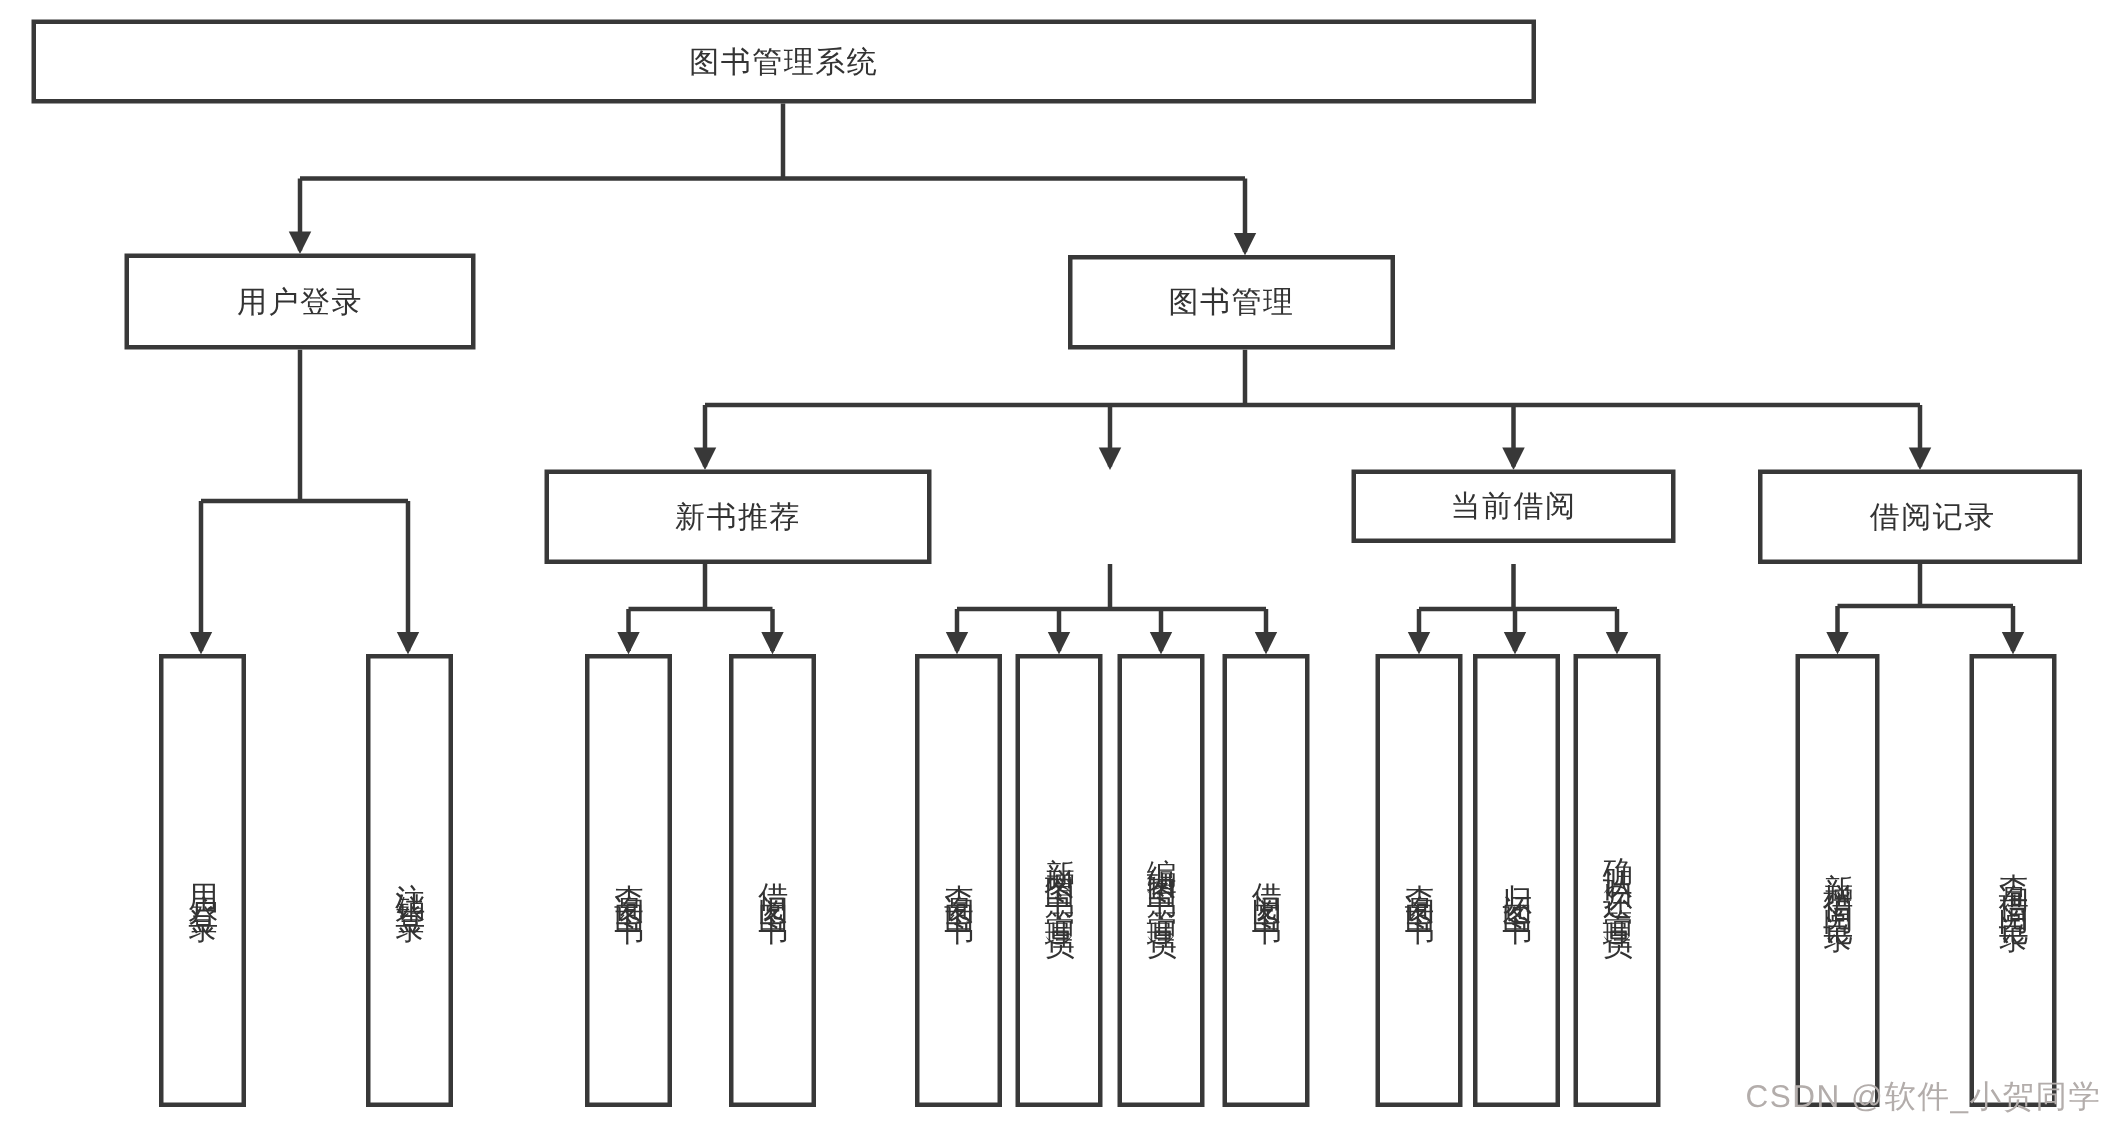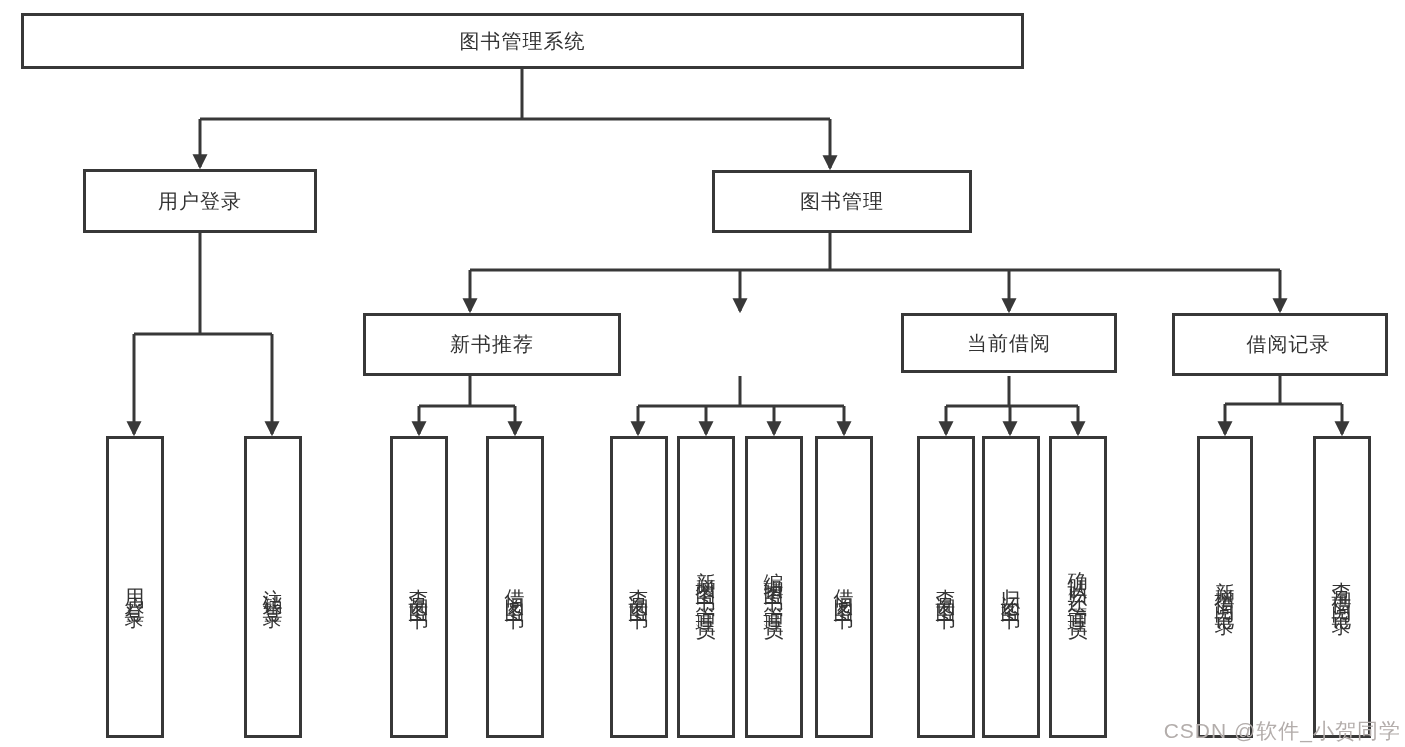--- a/index.html
+++ b/index.html
@@ -97,28 +97,28 @@
     </g>
   </svg>
 
   <div class="node" style="left:21px;top:13px;width:1003px;height:56px;">
     <span>图书管理系统</span>
   </div>
 
   <div class="node" style="left:83px;top:169px;width:234px;height:64px;">
     <span>用户登录</span>
   </div>
-  <div class="node" style="left:712px;top:170px;width:260px;height:63px;">
+  <div class="node" style="left:712px;top:170px;width:218px;height:63px;">
     <span>图书管理</span>
   </div>
 
   <div class="node" style="left:363px;top:313px;width:258px;height:63px;">
     <span>新书推荐</span>
   </div>
-  <div class="node" style="left:901px;top:313px;width:216px;height:60px;">
+  <div class="node" style="left:901px;top:313px;width:216px;height:49px;">
     <span>当前借阅</span>
   </div>
   <div class="node" style="left:1172px;top:313px;width:216px;height:63px;padding-left:17px;">
     <span>借阅记录</span>
   </div>
 
   <div class="leaf" style="left:106px;">
     <span class="vtext">用户登录</span>
   </div>
   <div class="leaf" style="left:244px;">

